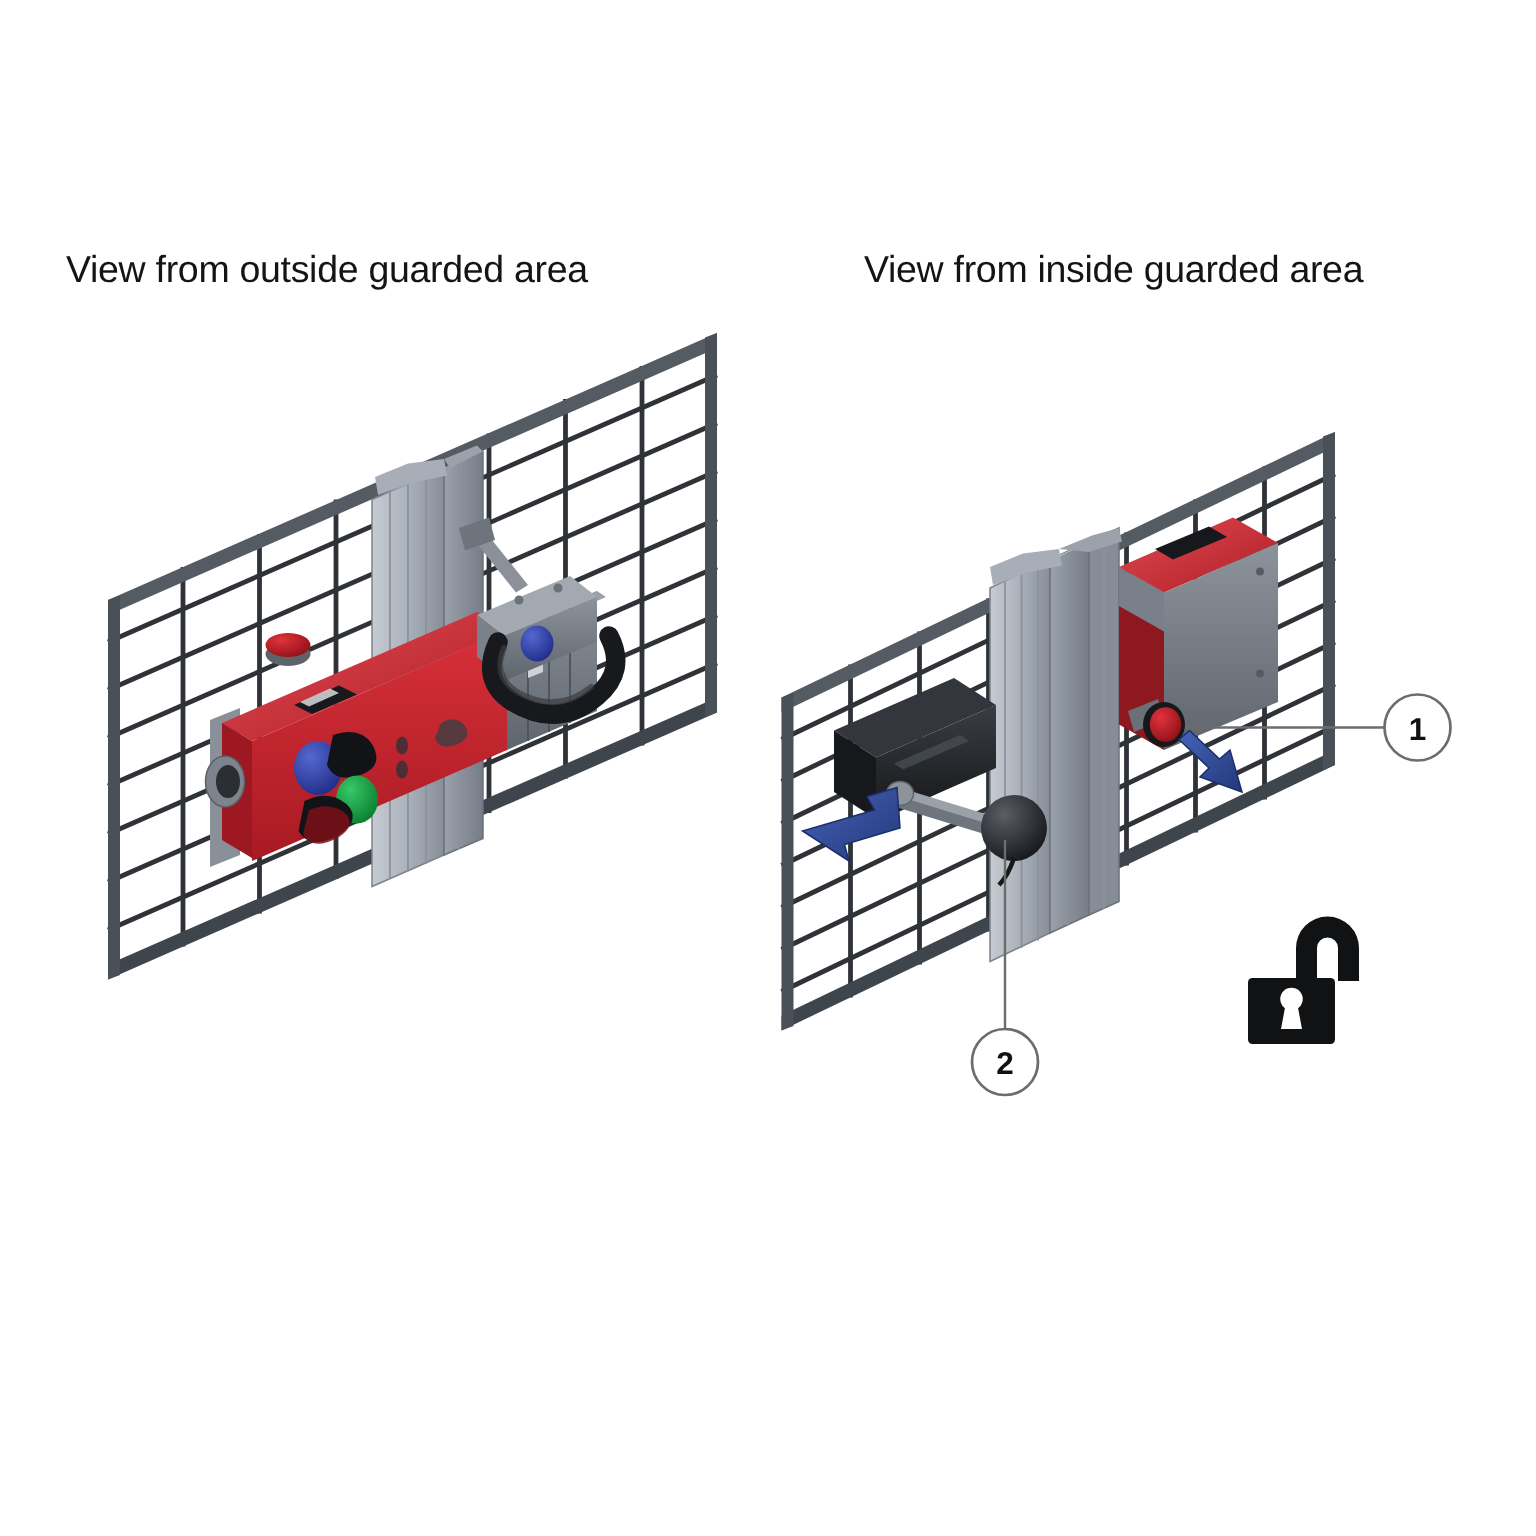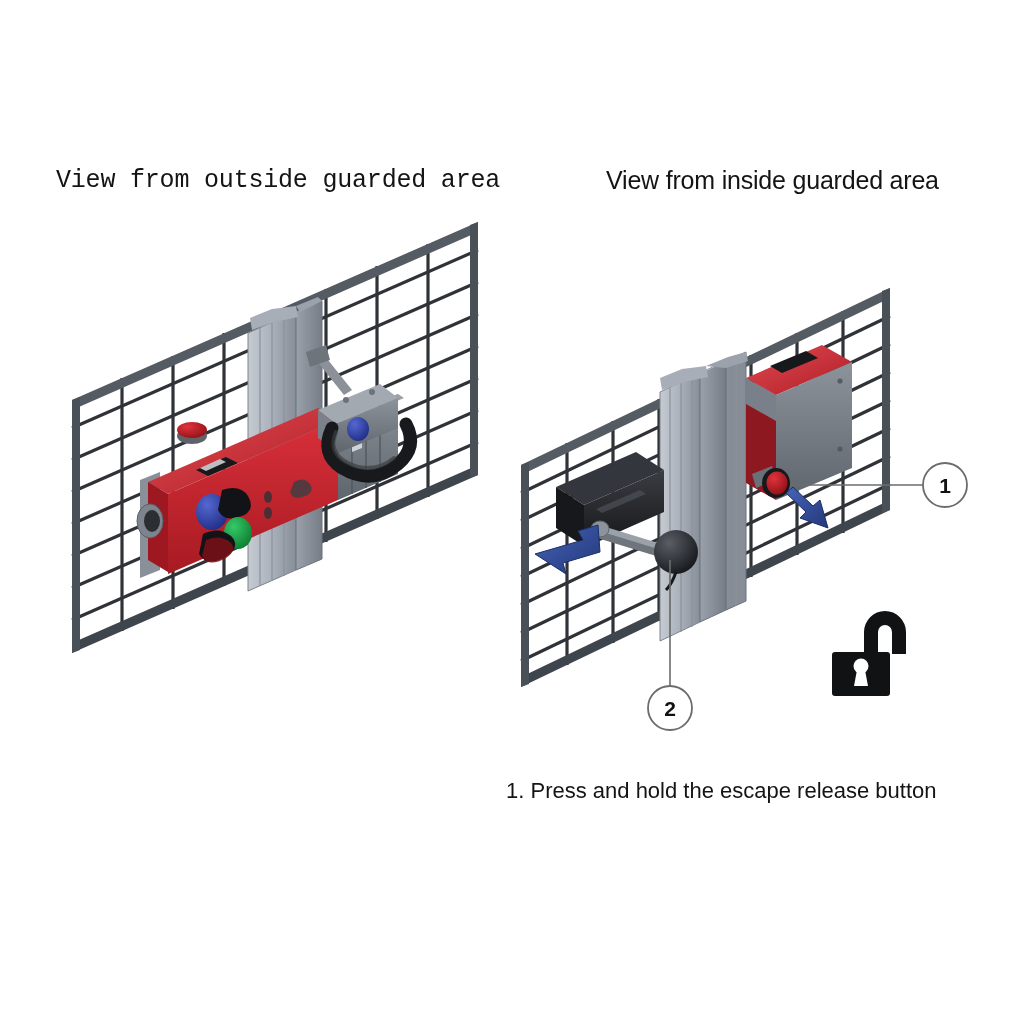--- a/index.html
+++ b/index.html
@@ -14,22 +14,22 @@
   .page{position:absolute;inset:0;}
 
   .heading{
     position:absolute;
     font-size:25px;
     font-weight:400;
     letter-spacing:-0.2px;
     color:#141414;
     white-space:nowrap;
   }
-  #h-left{left:56px;top:166px;font-family:Liberation Mono, monospace;}
-  #h-right{left:606px;top:166px;}
+  #h-left{left:44px;top:166px;}
+  #h-right{left:576px;top:166px;}
 
   .steps{
     position:absolute;
     left:506px;top:770px;
     font-size:22px;
     line-height:42px;
     color:#141414;
     white-space:nowrap;
   }
   .step{display:block;}
@@ -318,16 +318,15 @@
 
     <g>
       <path d="M864,654 L864,632 a21,21 0 0 1 42,0 L906,654 L892,654 L892,632 a7,7 0 0 0 -14,0 L878,654 Z" fill="#111214"></path>
       <rect x="832" y="652" width="58" height="44" rx="3" fill="#111214"></rect>
       <circle cx="861" cy="666" r="7.5" fill="#ffffff"></circle>
       <path d="M857,670 L865,670 L868,686 L854,686 Z" fill="#ffffff"></path>
     </g>
   </svg>
 
   <div class="steps">
-    <span class="step">1. Press and hold the escape release button</span>
   </div>
 
 </div>
 
 </body></html>

